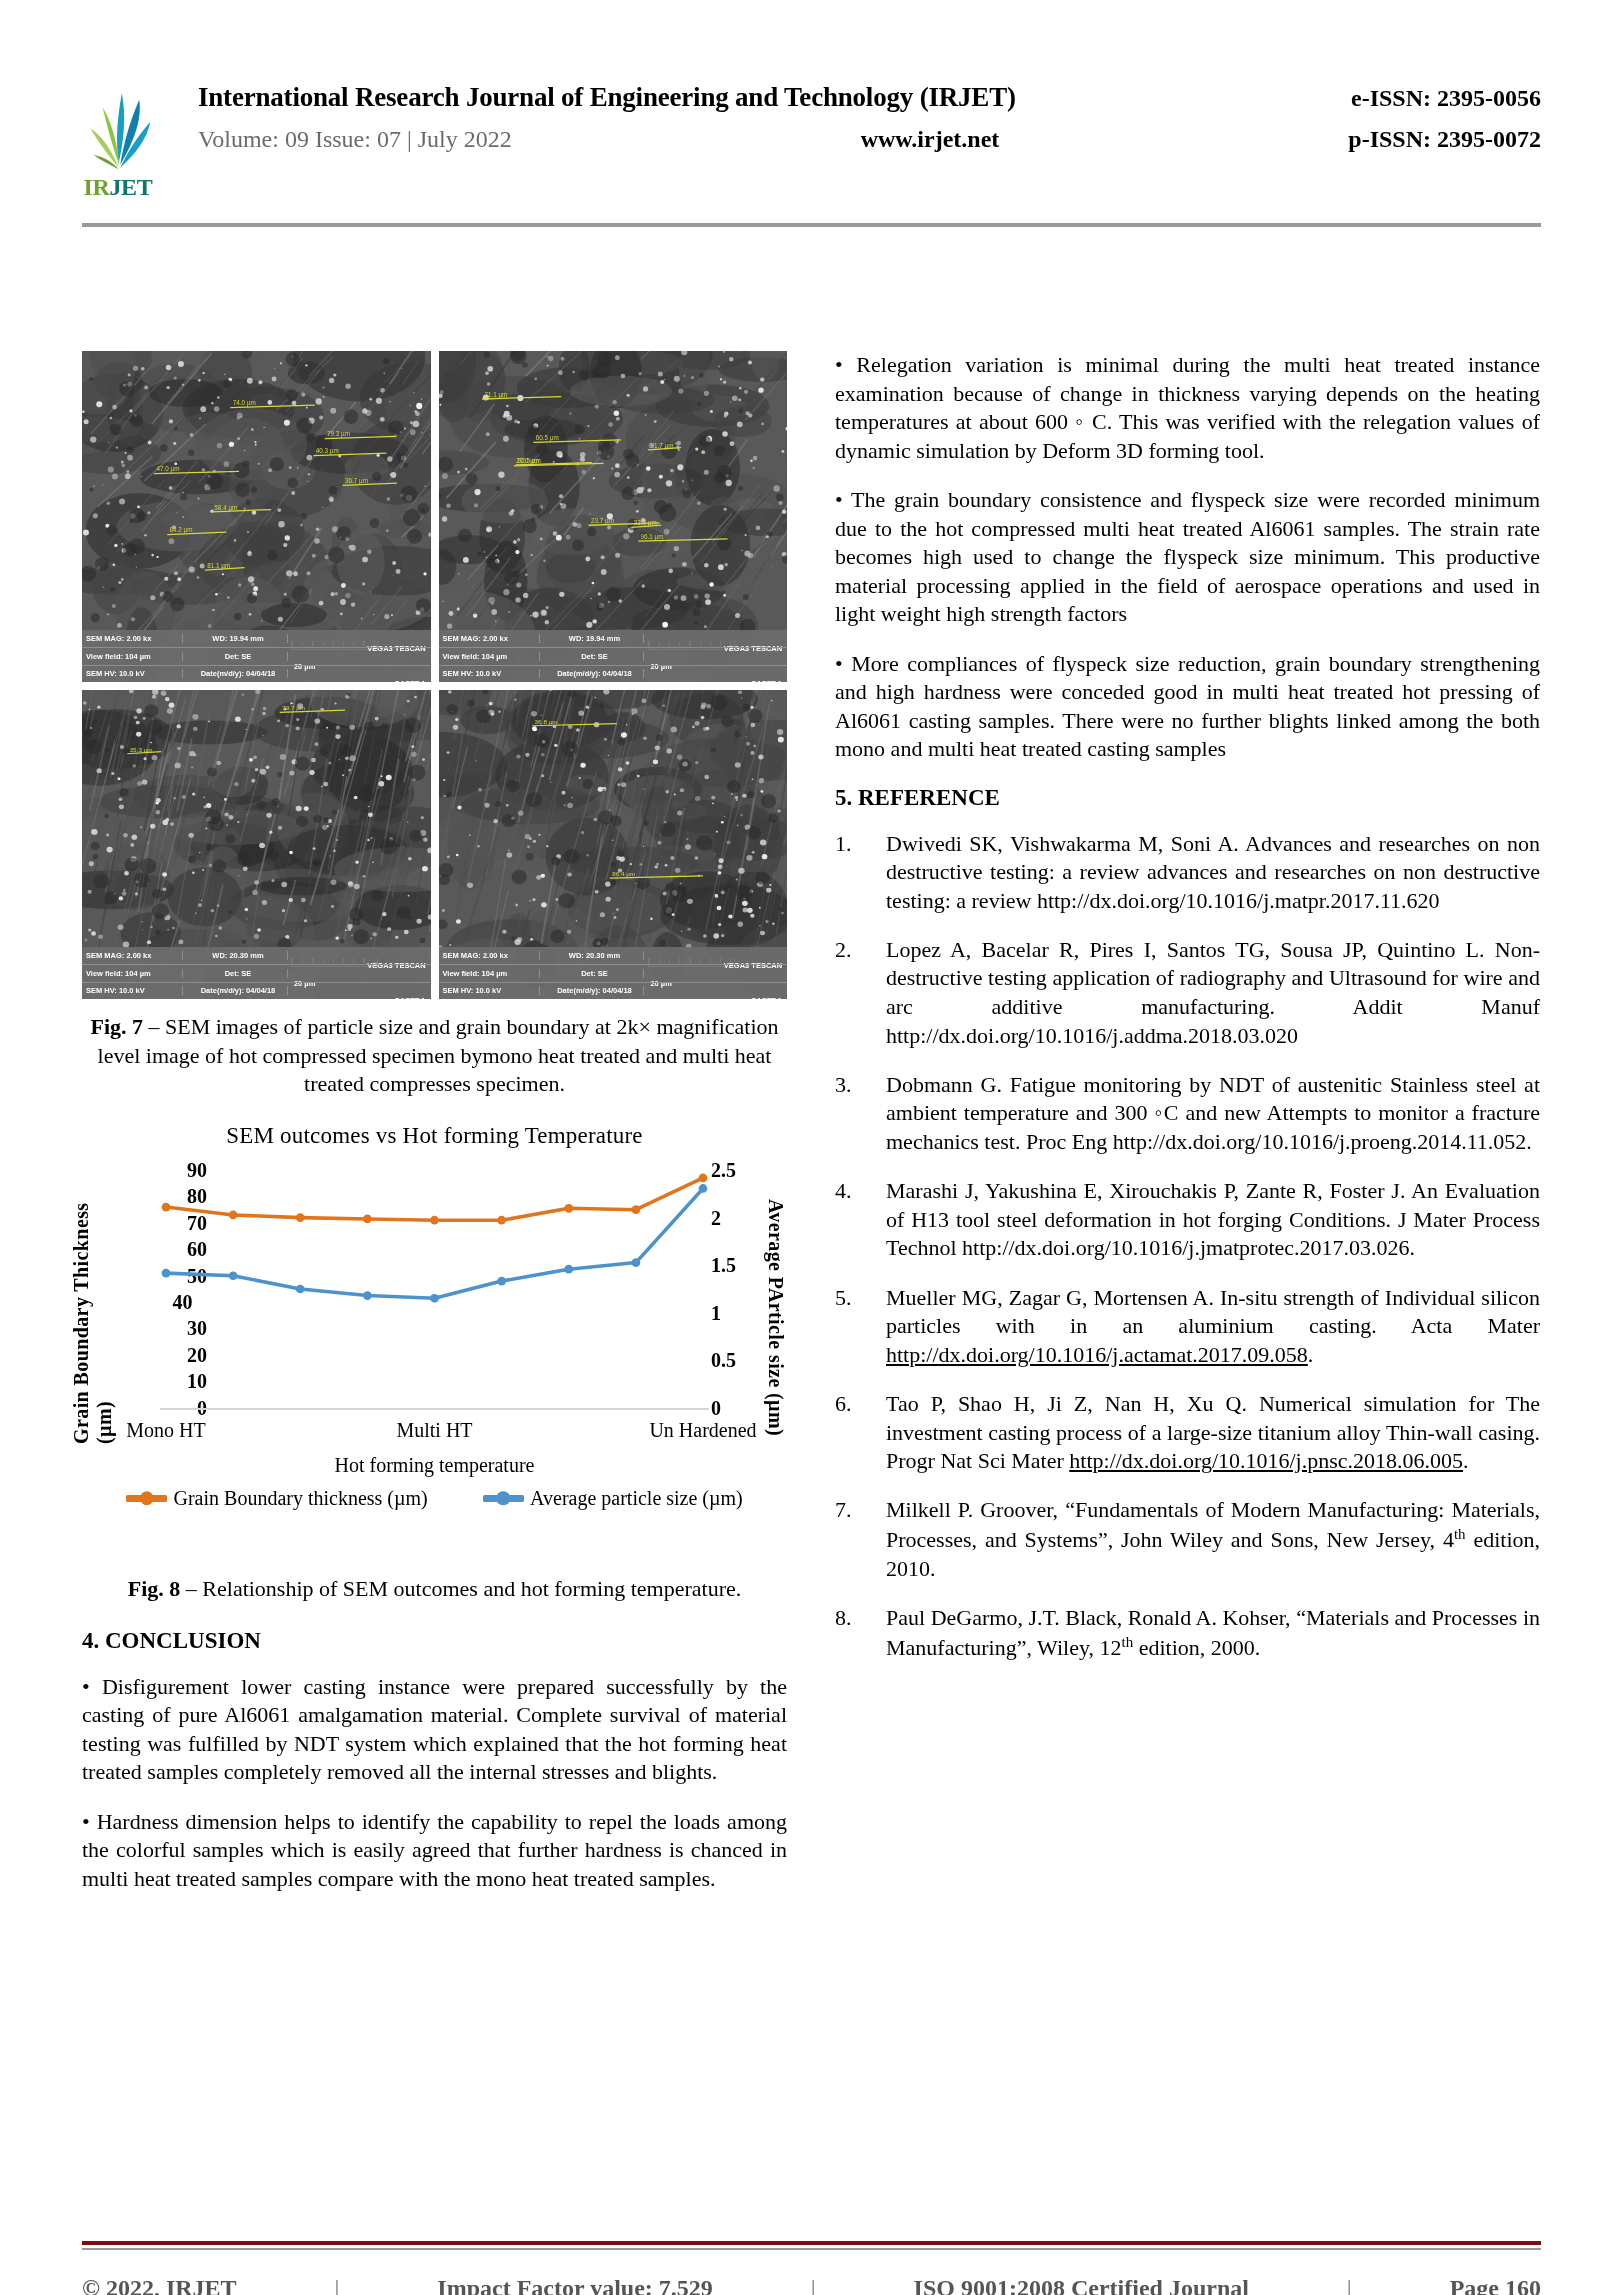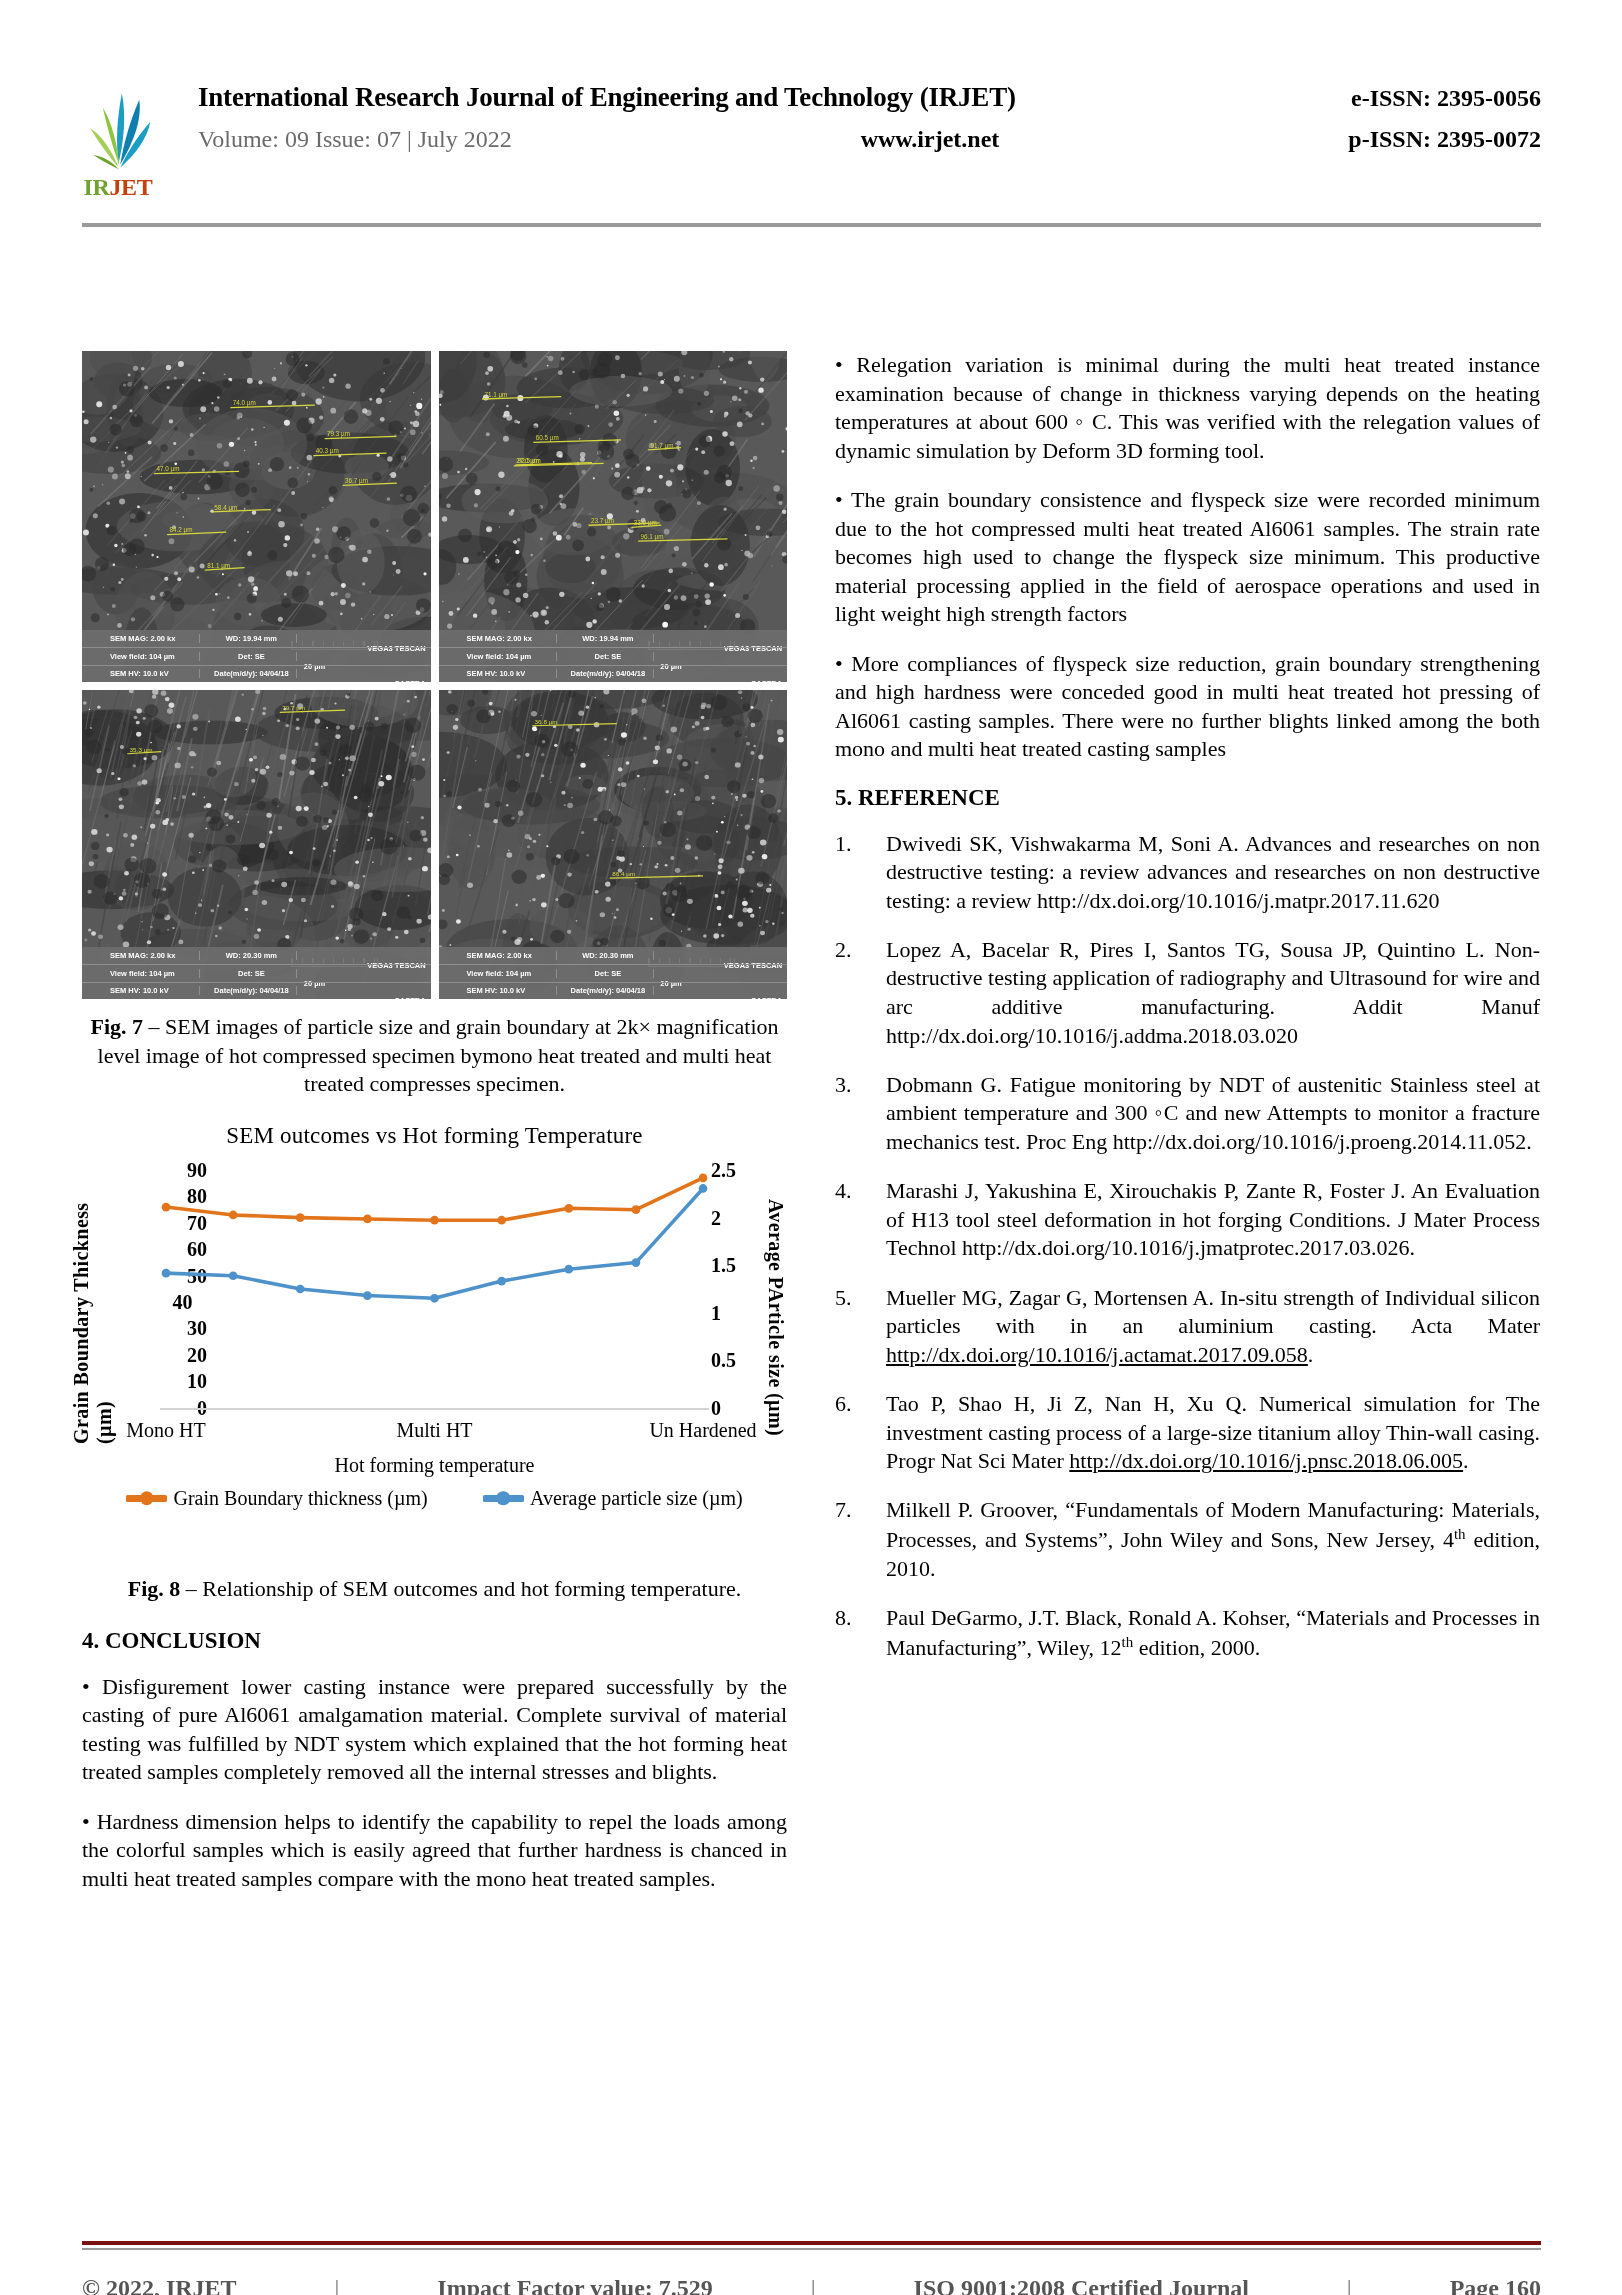--- a/index.html
+++ b/index.html
@@ -14,21 +14,21 @@
   }
   .page { position:relative; width:1623px; height:2295px; padding: 0; }
 
   
   .header { position:relative; margin: 82px 82px 0 82px; height: 127px; }
   .hdr-grid { display:flex; align-items:flex-start; }
   .logo-wrap { width: 105px; height:111px; position:relative; flex:0 0 105px; margin-top: 4.8px; }
   .irjet-word { position:absolute; bottom: -3.2px; left: 1.6px; font-family:"Liberation Serif", serif;
     font-weight:bold; font-size: 24px; letter-spacing:-0.4px; }
   .irjet-word .g { color:#6fa22e; }
-  .irjet-word .b { color:#c2410c; }
+  .irjet-word .b { color:#0f766e; }
   .hdr-text { flex:1; padding-left: 11px; }
   .hdr-row1 { display:flex; align-items:baseline; justify-content:space-between; }
   .hdr-row2 { display:flex; align-items:baseline; justify-content:space-between; margin-top: 12.7px; }
   .jtitle { font-size: 27px; font-weight:bold; letter-spacing:-0.2px; }
   .eissn { font-size: 24px; font-weight:bold; white-space:nowrap; }
   .volinfo { font-size: 24px; font-weight:normal; color:#6b6b6b; }
   .weburl { font-size: 24px; font-weight:bold; }
   .pissn { font-size: 24px; font-weight:bold; white-space:nowrap; }
   .hdr-rule { margin: 14.3px 82px 0 82px; height: 4px; background:#9a9a9a; }
 
@@ -40,21 +40,21 @@
   .sec-head { font-size: 23px; font-weight:bold; margin: 0 0 19px 0; }
 
   
   .sem-grid { display:grid; grid-template-columns: 1fr 1fr; gap: 8px; width: 705px; margin-bottom: 14.3px; }
   .sem { position:relative; height: 331px; overflow:hidden; background:#4b4b4b; }
   .sem.tall { height: 309px; }
   .sem-tex { position:absolute; inset:0; }
   .sem-bar { position:absolute; left:0; right:0; bottom:0; height: 52px;
      background: rgba(108,108,108,0.92); color:#fff; font-family:"Liberation Sans", sans-serif;
      font-size: 7.5px; font-weight:bold; display:flex; flex-direction:column; }
-  .sem-bar .r { display:flex; height: 17.4px; align-items:center; border-top:0.8px solid #8e8e8e;padding-left:24px; }
+  .sem-bar .r { display:flex; height: 17.4px; align-items:center; border-top:0.8px solid #8e8e8e; }
   .sem-bar .r:first-child { border-top:none; }
   .sem-bar .c1 { width: 29%; padding-left: 4px; border-right:0.8px solid #8e8e8e; }
   .sem-bar .c2 { width: 30%; padding-left: 6.3px; border-right:0.8px solid #8e8e8e; text-align:center; }
   .sem-bar .c3 { flex:1; padding-left: 6.3px; margin-top: 20px; }
   .sem-bar .c3.right { text-align:right; padding-right:4.8px; }
   .scalebar { position:absolute; left: 60%; bottom: 32px; width: 87px; height:9.5px;
      border:1.2px solid #fff; border-top:none; }
   .scalebar i { position:absolute; top:0; width:1.2px; height:5.5px; background:#fff; }
 
   .figcap { text-align:center; font-size: 22px; line-height:1.30; margin: 8px 0 24px 0; }

